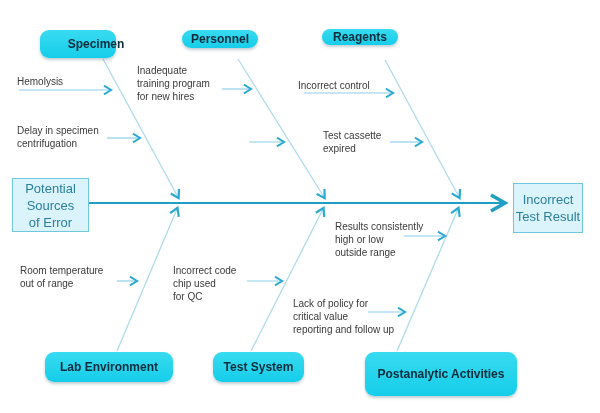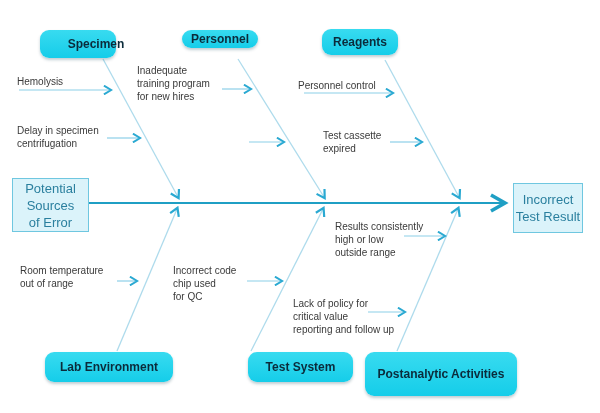--- a/index.html
+++ b/index.html
@@ -64,32 +64,32 @@
   </svg>
 
   <div class="head-box" style="left:12px;top:178px;width:77px;height:54px;">Potential
 Sources
 of Error</div>
   <div class="head-box" style="left:513px;top:183px;width:70px;height:50px;">Incorrect
 Test Result</div>
 
   <div class="cat-box" style="left:40px;top:30px;width:76px;height:28px;padding-left:36px;">Specimen</div>
   <div class="cat-box" style="left:182px;top:30px;width:76px;height:18px;">Personnel</div>
-  <div class="cat-box" style="left:322px;top:29px;width:76px;height:26px;">Reagents</div>
+  <div class="cat-box" style="left:322px;top:29px;width:76px;height:16px;">Reagents</div>
   <div class="cat-box" style="left:45px;top:352px;width:128px;height:30px;">Lab Environment</div>
-  <div class="cat-box" style="left:213px;top:352px;width:105px;height:30px;margin-left:35px;">Test System</div>
+  <div class="cat-box" style="left:213px;top:352px;width:91px;height:30px;">Test System</div>
   <div class="cat-box" style="left:365px;top:352px;width:152px;height:44px;">Postanalytic Activities</div>
 
   <div class="cause" style="left:17px;top:75px;">Hemolysis</div>
   <div class="cause" style="left:17px;top:124px;">Delay in specimen
 centrifugation</div>
   <div class="cause" style="left:137px;top:64px;">Inadequate
 training program
 for new hires</div>
-  <div class="cause" style="left:298px;top:79px;">Personnel control</div>
+  <div class="cause" style="left:298px;top:79px;">Incorrect control</div>
   <div class="cause" style="left:323px;top:129px;">Test cassette
 expired</div>
   <div class="cause" style="left:20px;top:264px;">Room temperature
 out of range</div>
   <div class="cause" style="left:173px;top:264px;">Incorrect code
 chip used
 for QC</div>
   <div class="cause" style="left:335px;top:220px;">Results consistently
 high or low
 outside range</div>

